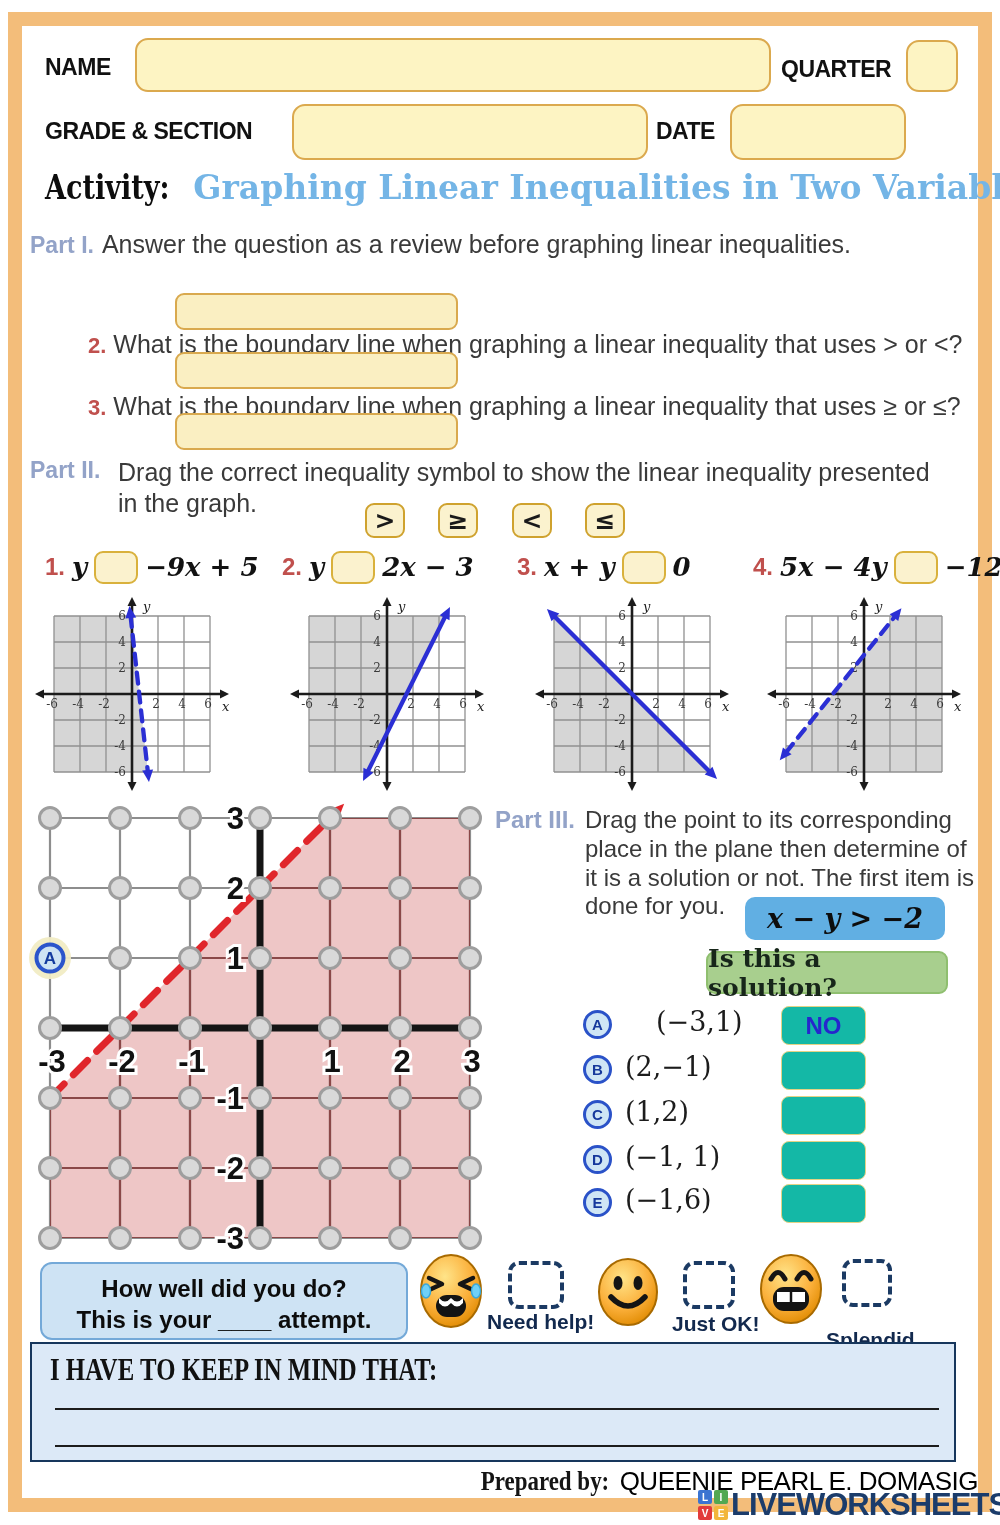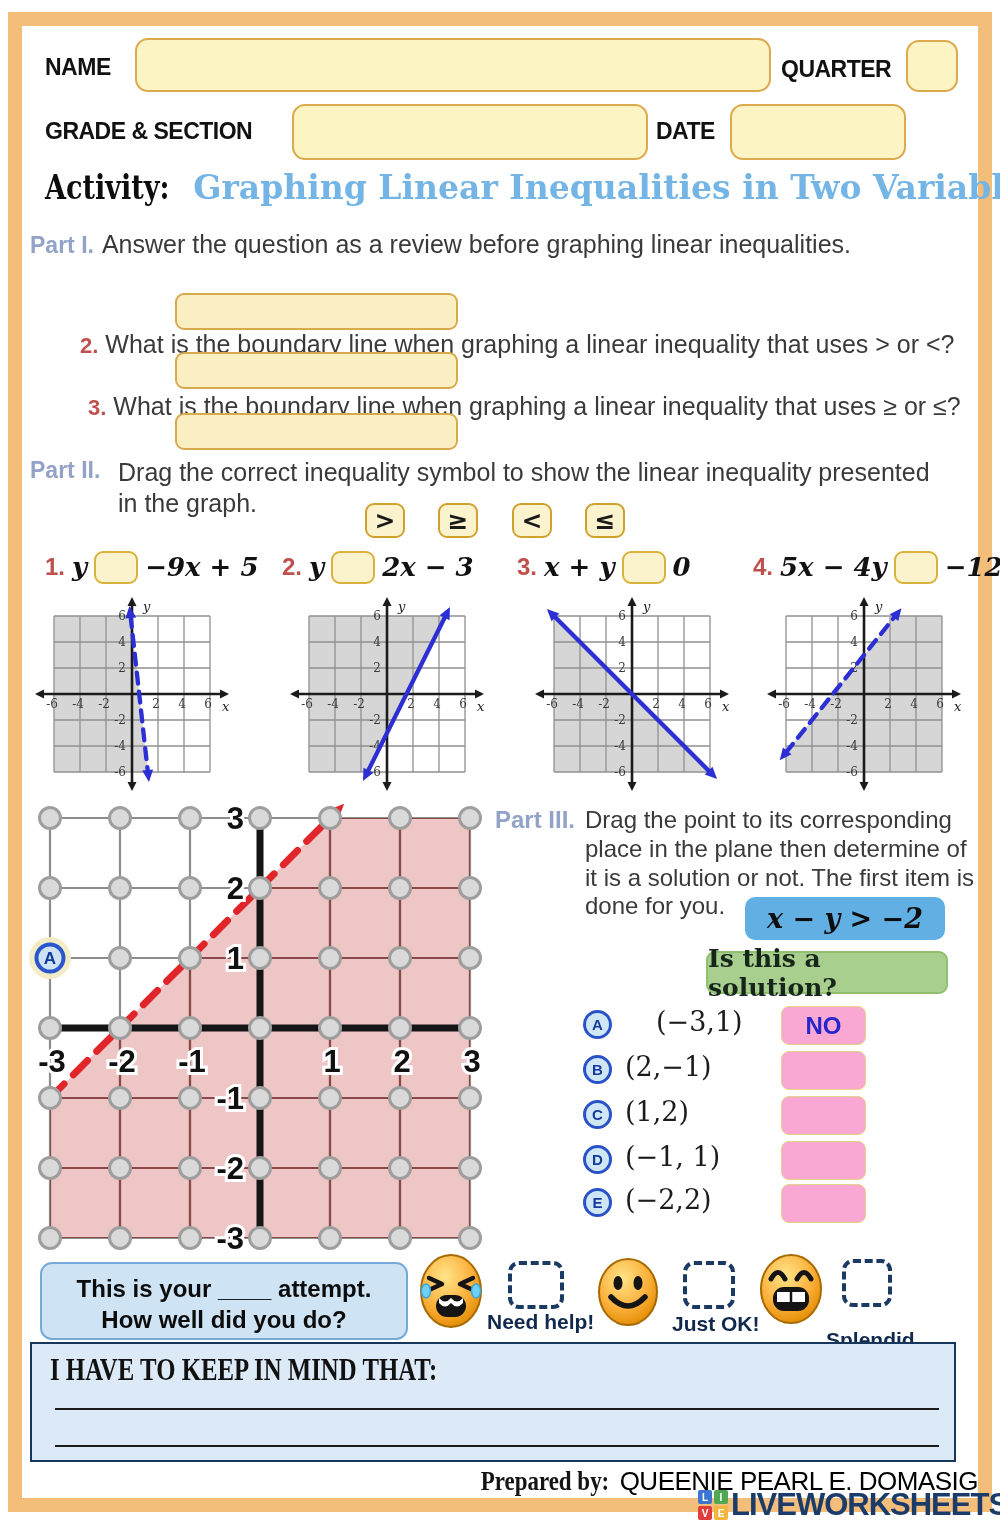--- a/index.html
+++ b/index.html
@@ -23,21 +23,21 @@
   .math{font-family:"DejaVu Serif",serif;font-weight:bold;font-style:italic;font-size:26px;color:#121212;white-space:nowrap}
   .blank{display:inline-block;width:44px;height:33px;background:#fbf2ce;border:2px solid #d9b13c;border-radius:9px}
   .body-text3{font-size:24px;color:#3a3a3a;line-height:1.2}
   .chip-blue{background:#61afe3;border-radius:10px;display:flex;align-items:center;justify-content:center;
              font-family:"DejaVu Serif",serif;font-weight:bold;font-style:italic;font-size:27px;color:#0d0d0d}
   .chip-green{background:#a8cf8e;border:2px solid #8fbf6f;border-radius:9px;display:flex;align-items:center;justify-content:center;
               font-family:"DejaVu Serif",serif;font-weight:bold;font-size:25px;color:#17261a}
   .badge{position:absolute;width:29px;height:29px;border:3px solid #2a52c8;border-radius:50%;background:#cfe6f5;
          display:flex;align-items:center;justify-content:center;font-weight:bold;font-size:15px;color:#16399c}
   .coords{position:absolute;font-family:"DejaVu Serif",serif;font-size:27px;color:#1c1c1c;white-space:nowrap}
-  .ans-box{position:absolute;width:85px;height:39px;background:#f9a8d4;border:1px solid #e3d386;border-radius:8px;
+  .ans-box{position:absolute;width:85px;height:39px;background:#14b8a6;border:1px solid #e3d386;border-radius:8px;
            display:flex;align-items:center;justify-content:center;font-weight:bold;font-size:24px;color:#2626cd}
   .attempt{background:#cee3f4;border:2px solid #74a9d8;border-radius:12px;padding-top:9px;text-align:center;
            font-weight:bold;font-size:24px;color:#0c0c0c;line-height:1.3}
   .dashbox{position:absolute;border:4px dashed #1b3a63;border-radius:11px;background:transparent}
   .moodlbl{position:absolute;font-weight:bold;font-size:21px;color:#12294e;white-space:nowrap}
   .notebox{background:#dce9f7;border:2.5px solid #16365c}
   .notetitle{font-family:"Liberation Serif",serif;font-weight:bold;font-size:31px;color:#111;display:inline-block;
              transform:scaleX(.8);transform-origin:left;letter-spacing:0}
   .noteline{position:absolute;border-top:2.5px solid #1c1c1c;height:0}
   .prep-label{font-family:"Liberation Serif",serif;font-weight:bold;font-size:27px;color:#141414;display:inline-block;transform:scaleX(.85);transform-origin:right}
@@ -64,21 +64,21 @@
 
   <div class="abs" style="left:45px;top:168px;white-space:nowrap">
     <span class="act-label">Activity:</span>
     <span class="act-title">Graphing Linear Inequalities in Two Variables</span>
   </div>
 
   <div class="abs" style="left:30px;top:229px;width:930px">
     <span class="part-label">Part I.</span><span class="body-text">Answer the question as a review before graphing linear inequalities.</span>
   </div>
   <div class="qinput abs" style="left:175px;top:293px"></div>
-  <div class="abs" style="left:80px;top:329px;width:880px">
+  <div class="abs" style="left:88px;top:329px;width:880px">
     <span class="qnum">2.</span><span class="body-text">What is the boundary line when graphing a linear inequality that uses &gt; or &lt;?</span>
   </div>
   <div class="qinput abs" style="left:175px;top:352px"></div>
   <div class="abs" style="left:88px;top:391px;width:880px">
     <span class="qnum">3.</span><span class="body-text">What is the boundary line when graphing a linear inequality that uses ≥ or ≤?</span>
   </div>
   <div class="qinput abs" style="left:175px;top:413px"></div>
 
   <div class="abs" style="left:30px;top:457px;width:940px;display:flex;align-items:flex-start">
     <span class="part-label" style="flex:0 0 80px">Part II.</span>
@@ -403,26 +403,26 @@
 
   <div class="badge abs" style="left:583px;top:1100px">C</div>
   <div class="coords abs" style="left:625px;top:1096px">(1,2)</div>
   <div class="ans-box abs" style="left:781px;top:1096px"></div>
 
   <div class="badge abs" style="left:583px;top:1145px">D</div>
   <div class="coords abs" style="left:625px;top:1141px">(−1, 1)</div>
   <div class="ans-box abs" style="left:781px;top:1141px"></div>
 
   <div class="badge abs" style="left:583px;top:1188px">E</div>
-  <div class="coords abs" style="left:625px;top:1184px">(−2,2)</div>
+  <div class="coords abs" style="left:625px;top:1184px">(−1,6)</div>
   <div class="ans-box abs" style="left:781px;top:1184px"></div>
 
   <div class="attempt abs" style="left:40px;top:1262px;width:368px;height:78px">
+    <div>How well did you do?</div>
     <div>This is your  ____  attempt.</div>
-    <div>How well did you do?</div>
   </div>
 
   <svg class="abs" style="left:419px;top:1253px" width="64" height="76" viewBox="0 0 64 76">
     <defs>
         <radialGradient id="f1" cx="40%" cy="30%" r="75%">
       <stop offset="0%" stop-color="#ffe489"></stop>
           <stop offset="60%" stop-color="#fbb03b"></stop>
           <stop offset="100%" stop-color="#e08a00"></stop>
     </radialGradient>
       </defs>

